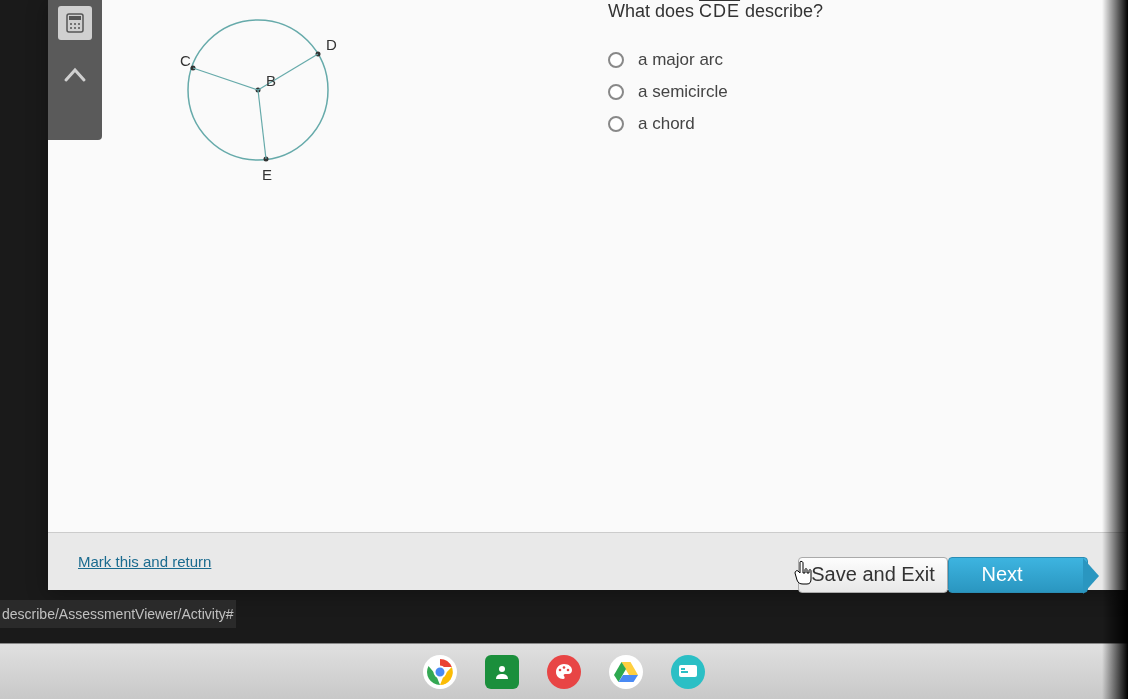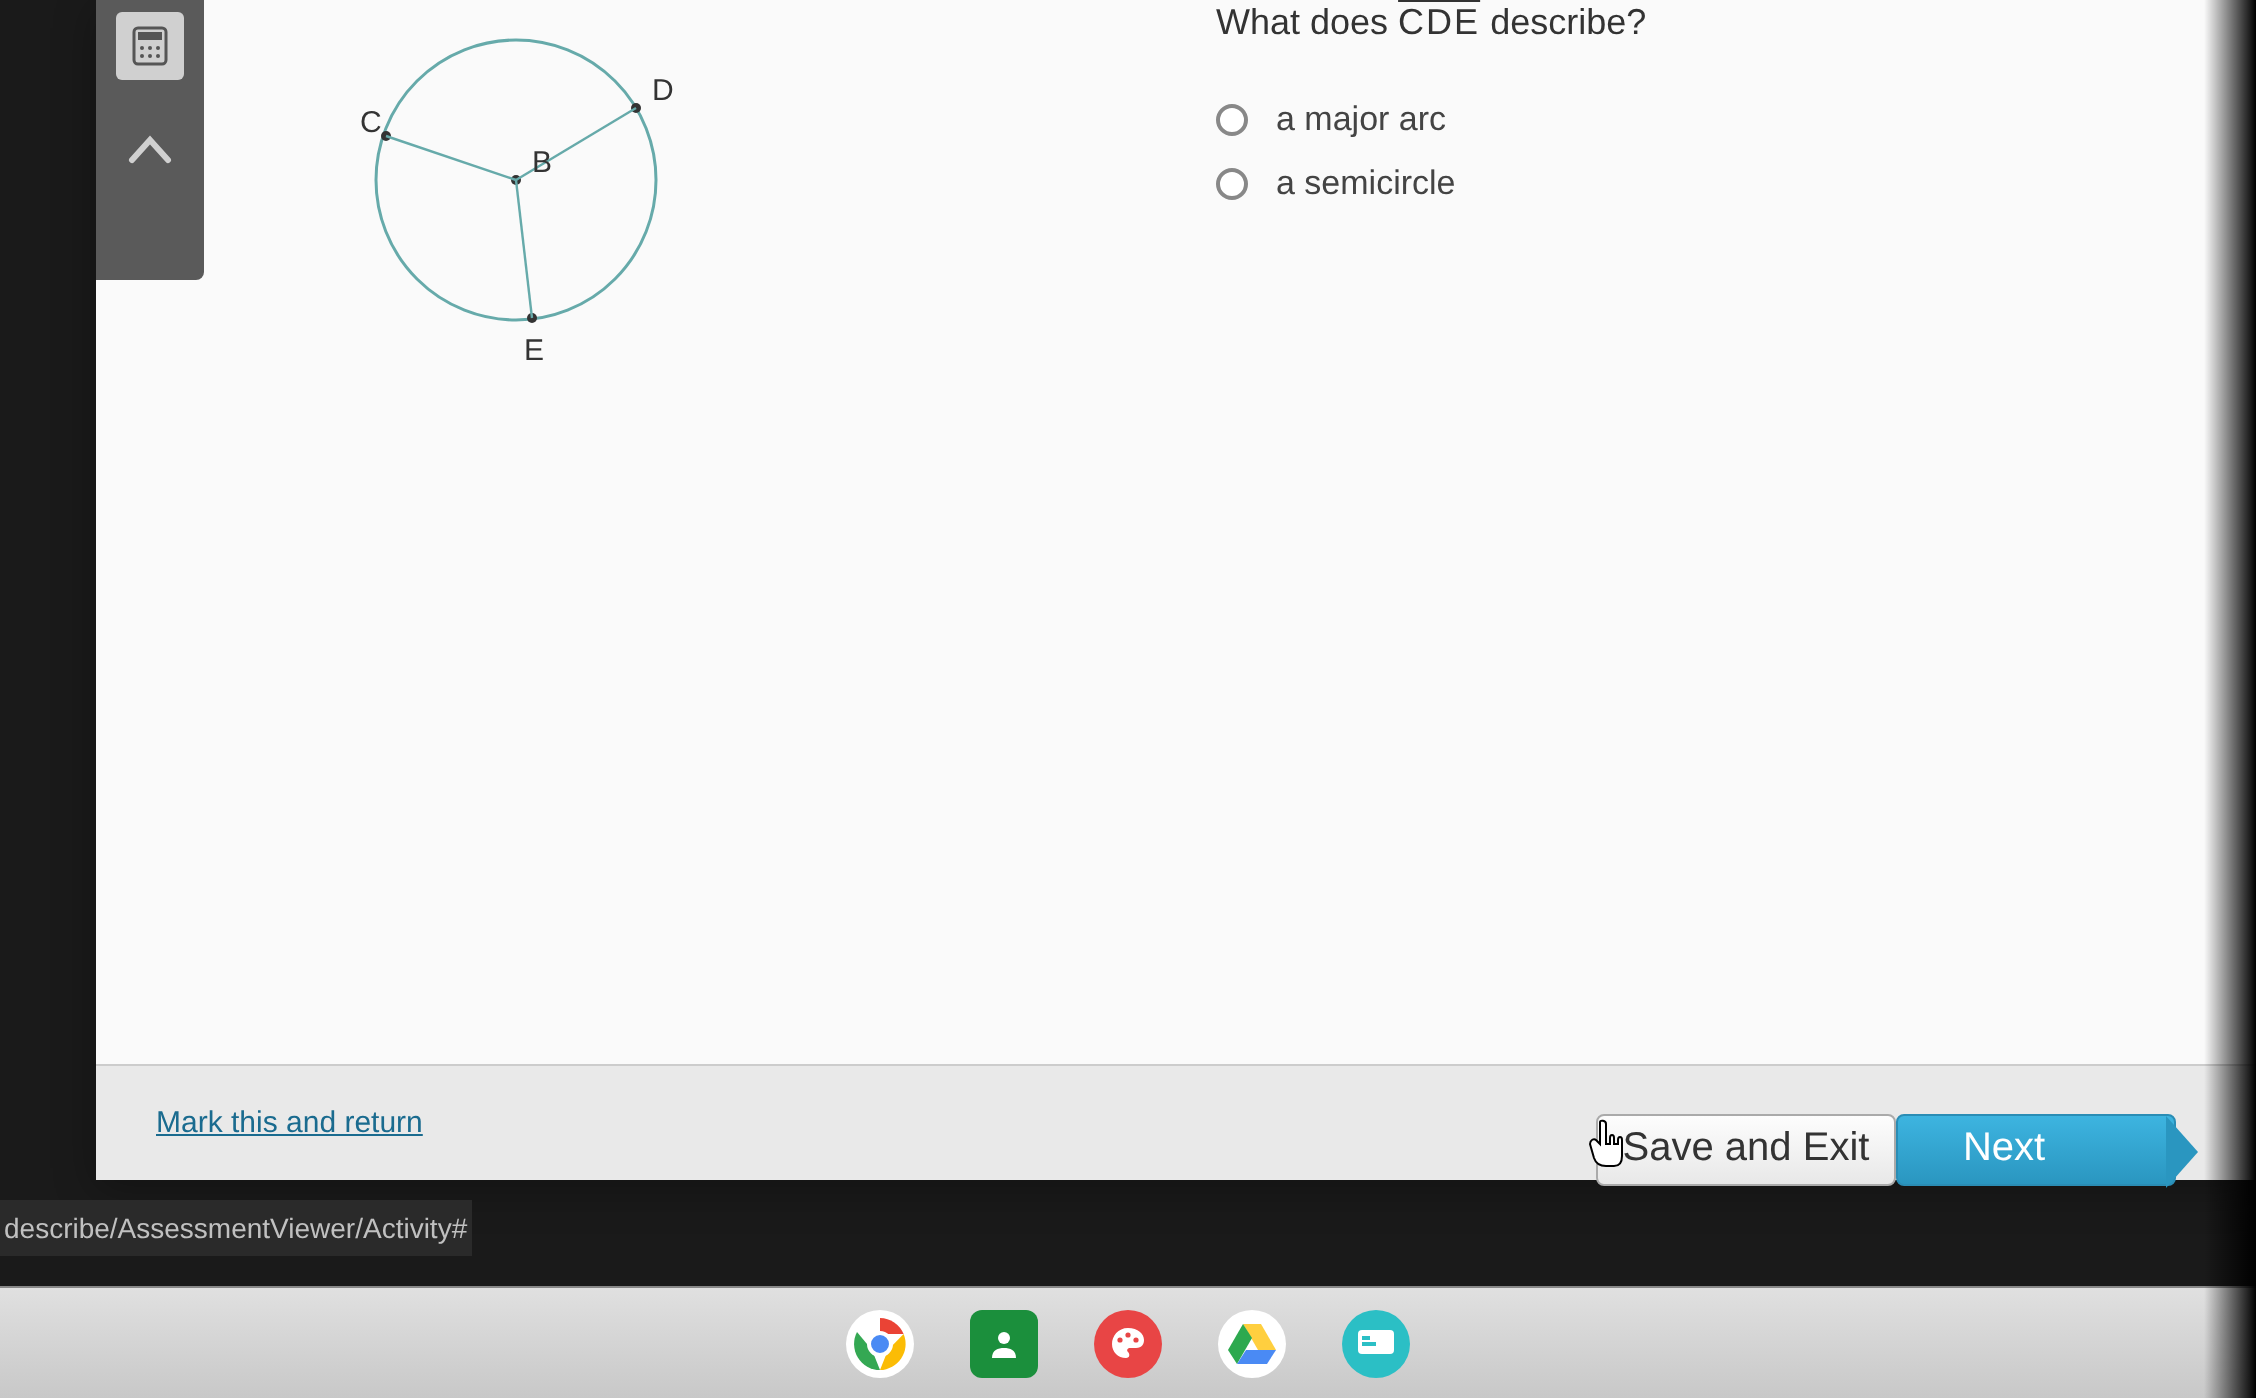--- a/index.html
+++ b/index.html
@@ -263,20 +263,24 @@
       </p>
       <ul class="options">
         <li>
           <span class="radio"></span>
           <span>a major arc</span>
         </li>
         <li>
           <span class="radio"></span>
           <span>a semicircle</span>
         </li>
+        <li>
+          <span class="radio"></span>
+          <span>a chord</span>
+        </li>
       </ul>
     </div>
   </div>
 
   <div class="footer-bar">
     <a class="mark-link">Mark this and return</a>
     <div class="btn">Save and Exit</div>
     <div class="btn btn-next">Next</div>
   </div>
 </div>

